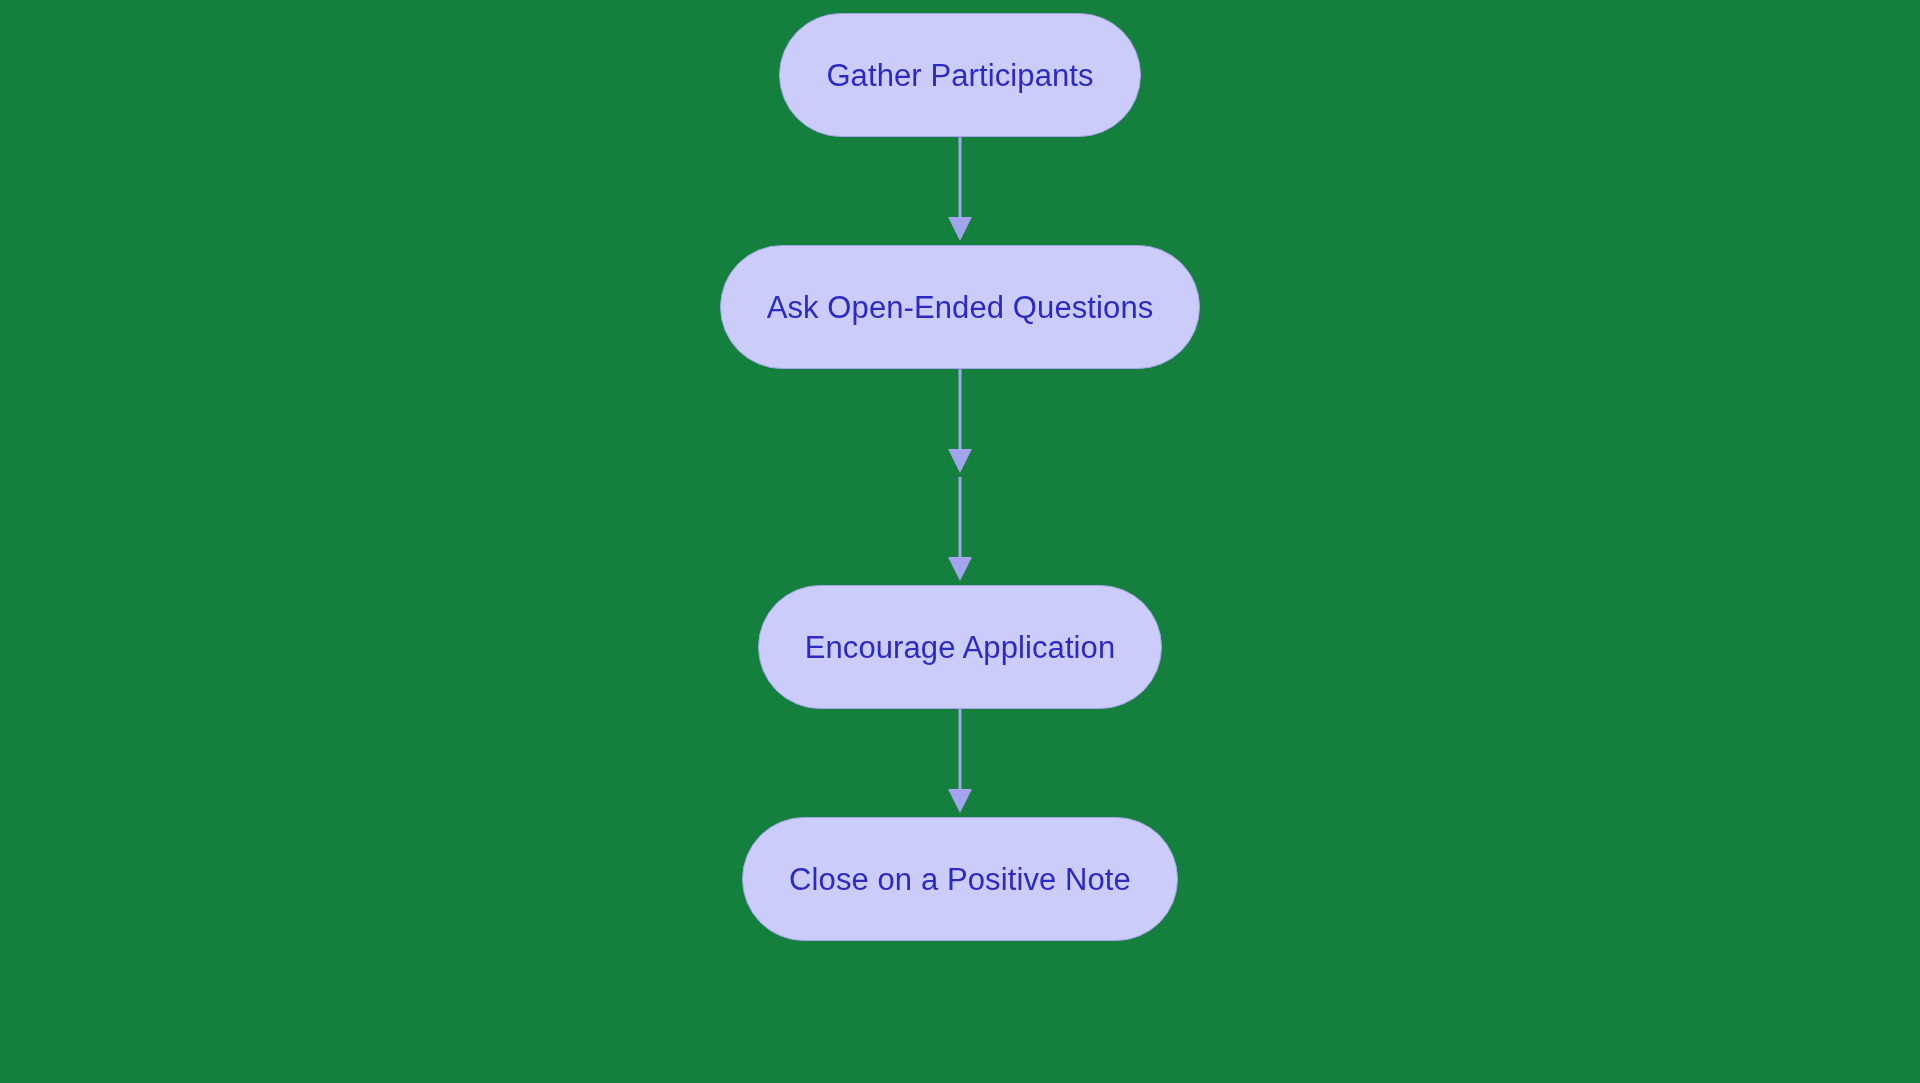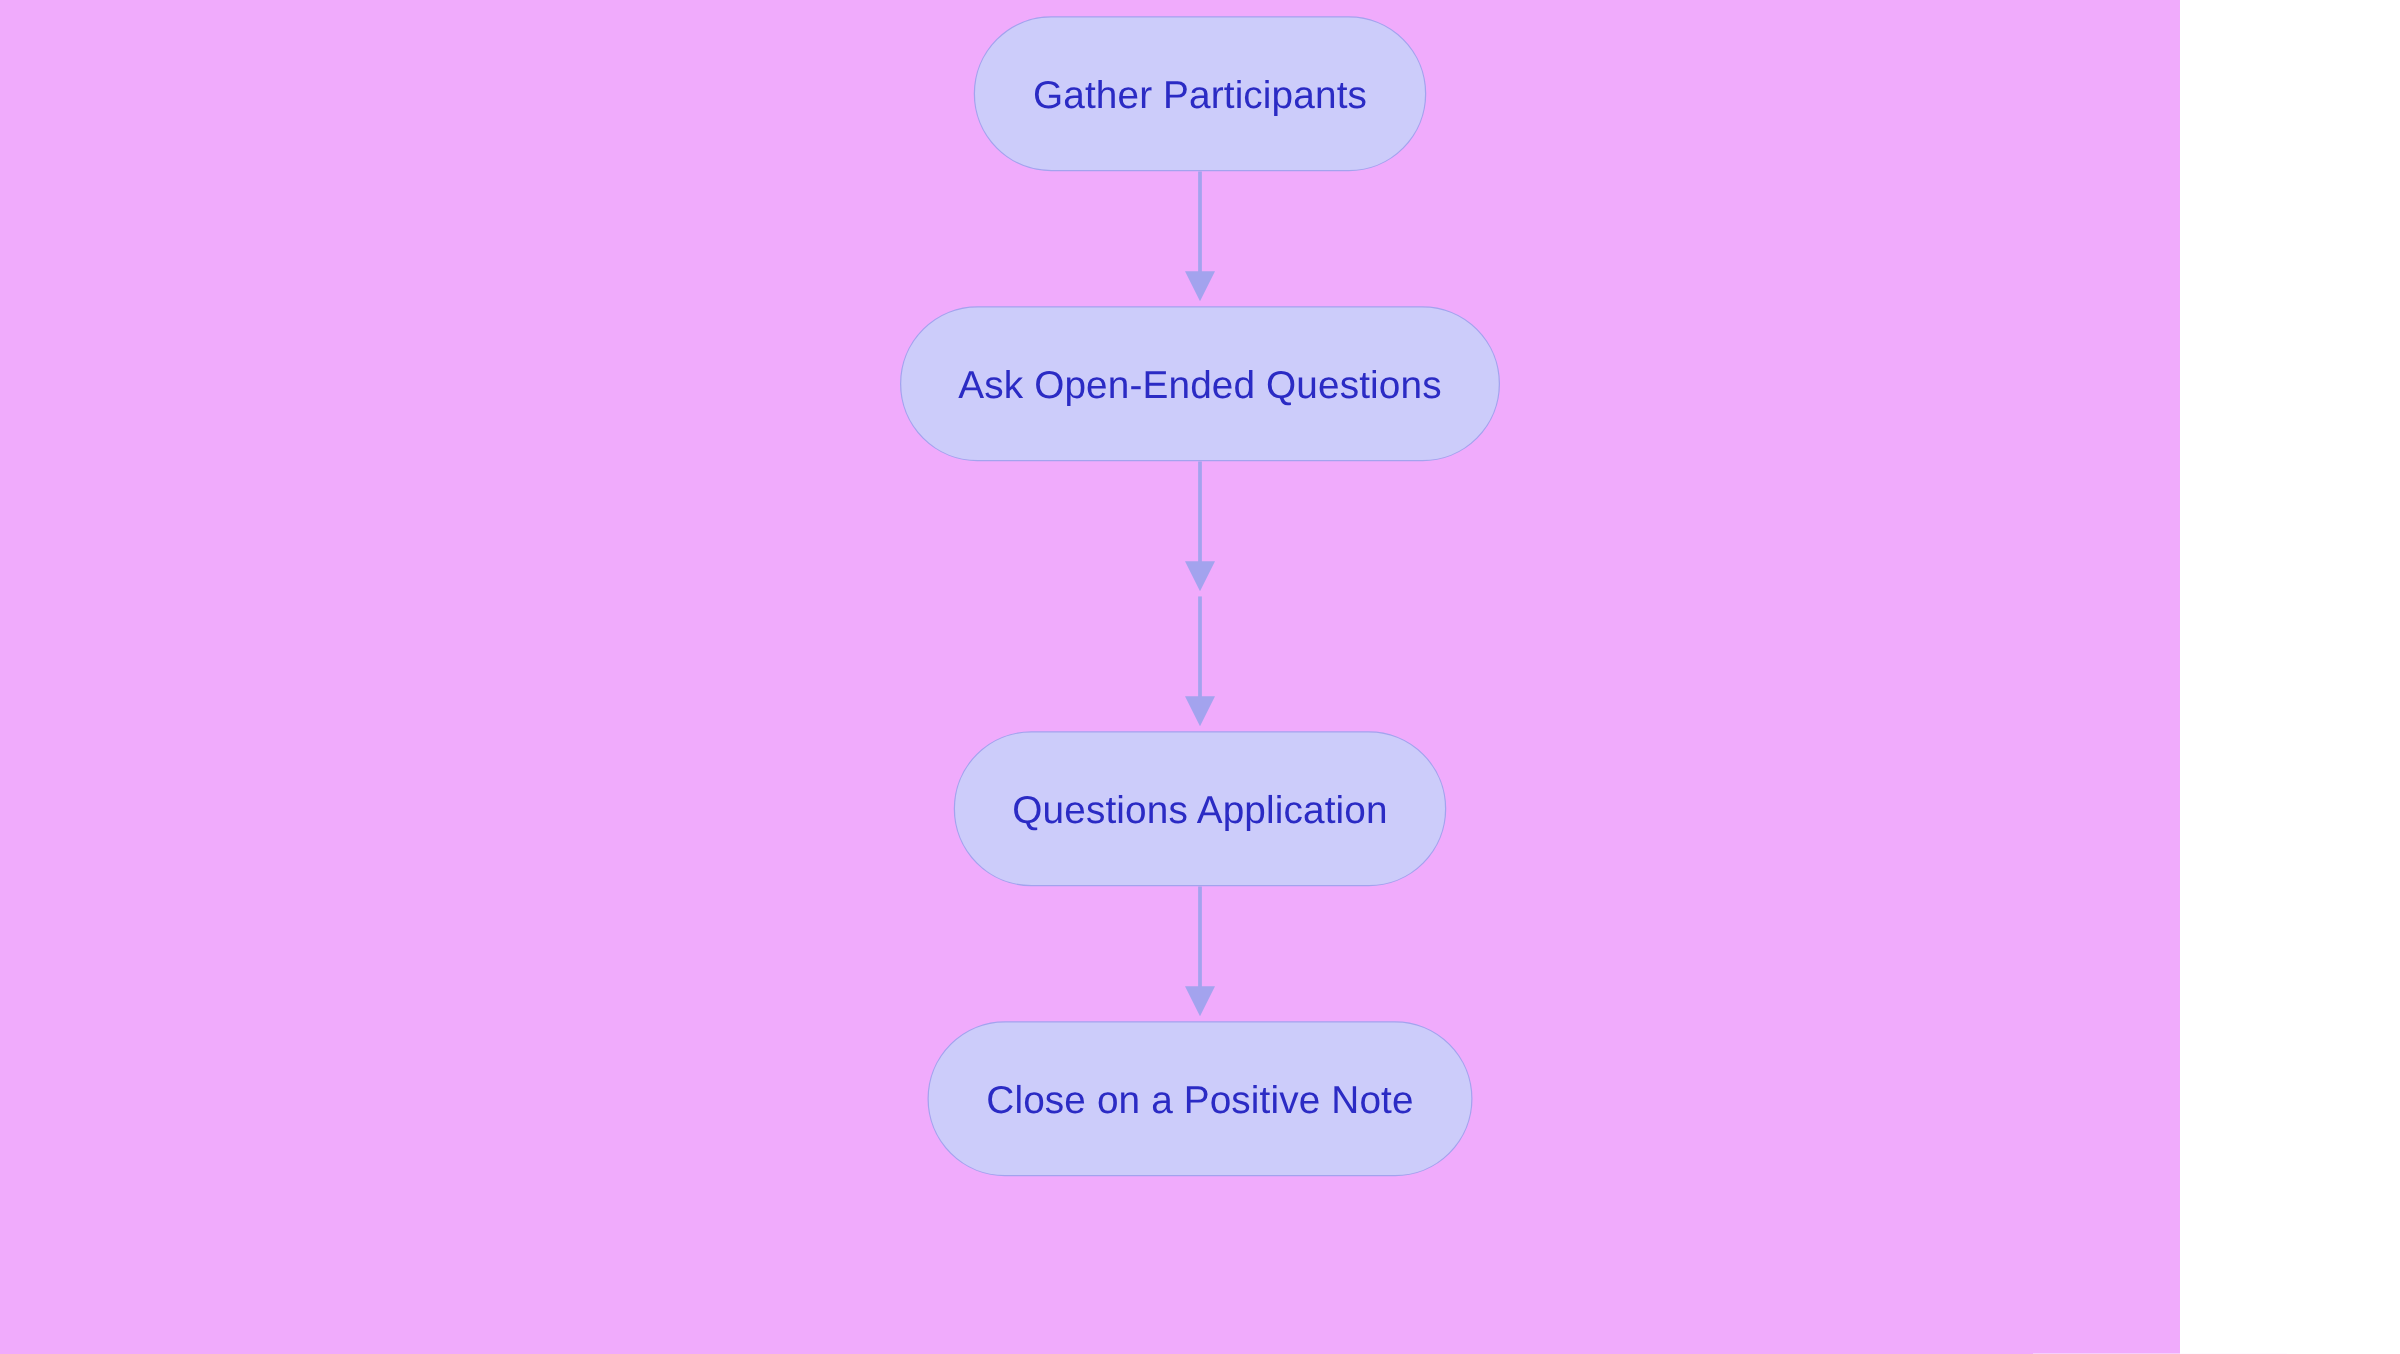--- a/index.html
+++ b/index.html
@@ -10,23 +10,23 @@
   }
   body {
     width: 1920px;
     height: 1083px;
     font-family: "Liberation Sans", sans-serif;
     overflow: hidden;
   }
 
   #flowchart-canvas {
     position: relative;
-    width: 1744px;
+    width: 1920px;
     height: 1083px;
-    background: #f0abfc;
+    background: #15803d;
   }
 
   .flow-column {
     position: absolute;
     left: 0;
     top: 0;
     width: 1920px;
     height: 1083px;
     display: flex;
     flex-direction: column;
@@ -94,21 +94,21 @@
       <polygon points="20,104 8,80 32,80" fill="#a3a3ee"></polygon>
     </svg>
 
 
     <svg class="flow-connector" viewBox="0 0 40 108">
       <line x1="20" y1="0" x2="20" y2="86" stroke="#a3a3ee" stroke-width="3"></line>
       <polygon points="20,104 8,80 32,80" fill="#a3a3ee"></polygon>
     </svg>
 
     <div class="flow-node">
-      <span class="flow-node-label">Questions Application</span>
+      <span class="flow-node-label">Encourage Application</span>
     </div>
 
     <svg class="flow-connector" viewBox="0 0 40 108">
       <line x1="20" y1="0" x2="20" y2="86" stroke="#a3a3ee" stroke-width="3"></line>
       <polygon points="20,104 8,80 32,80" fill="#a3a3ee"></polygon>
     </svg>
 
     <div class="flow-node">
       <span class="flow-node-label">Close on a Positive Note</span>
     </div>

